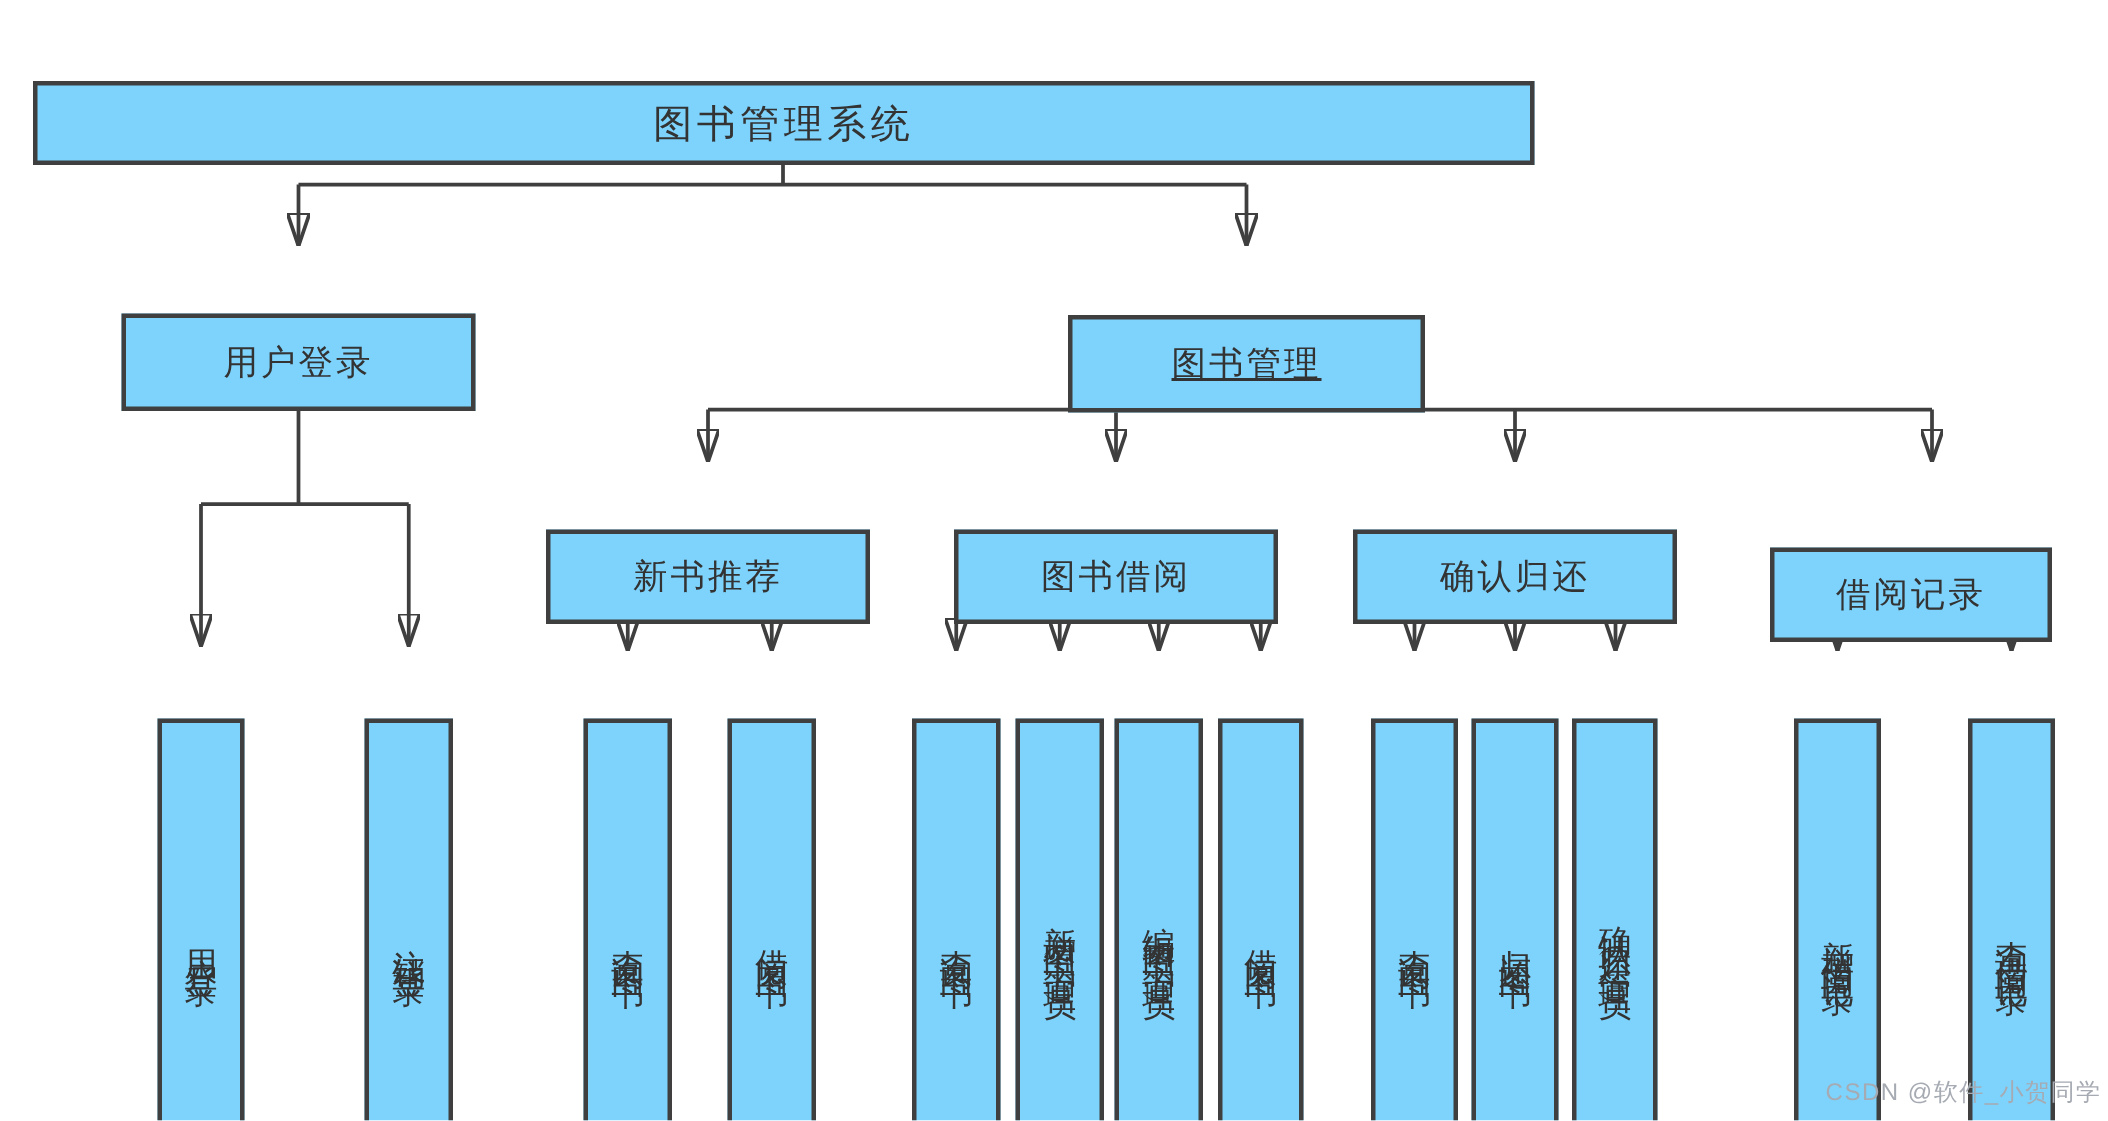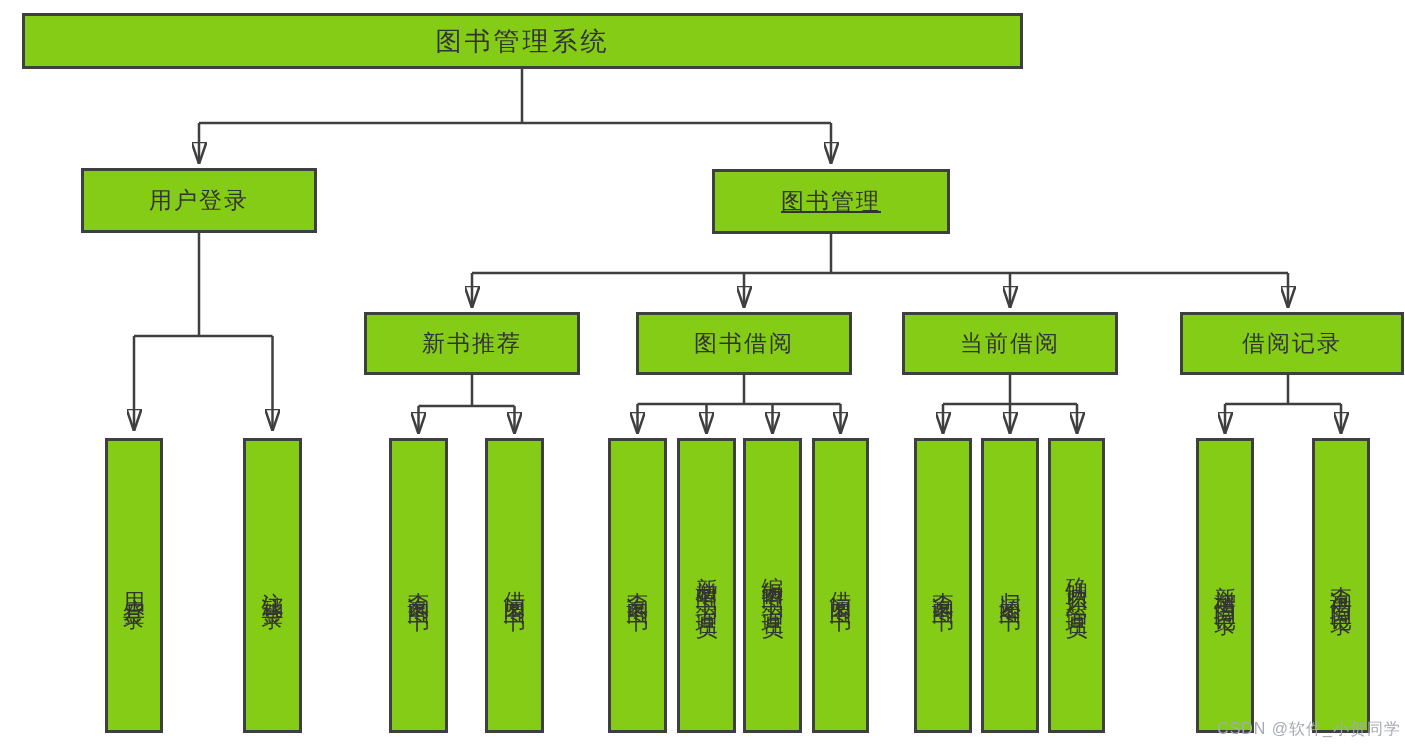--- a/index.html
+++ b/index.html
@@ -4,23 +4,24 @@
 <style>
   html,body{margin:0;padding:0;background:#ffffff;}
   .stage{
     position:relative;width:1405px;height:747px;background:#ffffff;
     font-family:"Liberation Sans",sans-serif;color:#333333;overflow:hidden;
   }
   .wires{position:absolute;left:0;top:0;width:1405px;height:747px;}
   .wires path,.wires line{stroke:#3f3f3f;stroke-width:2.5;fill:none;}
   .arrowhead-fill{fill:#3f3f3f;}
   .node{
-    position:absolute;box-sizing:border-box;background:#84cc16;
+    position:absolute;box-sizing:border-box;background:#7dd3fc;
     border:3px solid #3f3f3f;display:flex;align-items:center;justify-content:center;
     text-align:center;
+    margin-top:41px;
   }
   .root-node{font-size:26px;letter-spacing:3px;}
   .hnode{font-size:23px;letter-spacing:2px;}
   .leaf .v{
     writing-mode:vertical-rl;text-orientation:mixed;
     font-size:22px;letter-spacing:6px;line-height:1;white-space:nowrap;
   }
   .watermark{
     position:absolute;top:717px;right:4px;font-size:16px;line-height:24px;
     color:#a6aab2;letter-spacing:1px;
@@ -74,22 +75,22 @@
     <line x1="1341" y1="404" x2="1341" y2="434" marker-end="url(#arr)"></line>
   </svg>
 
   <div class="node root-node" style="left:22px;top:13px;width:1001px;height:56px;">图书管理系统</div>
 
   <div class="node hnode" style="left:81px;top:168px;width:236px;height:65px;">用户登录</div>
   <div class="node hnode" style="left:712px;top:169px;width:238px;height:65px;text-decoration:underline;">图书管理</div>
 
   <div class="node hnode" style="left:636px;top:312px;width:216px;height:63px;">图书借阅</div>
   <div class="node hnode" style="left:364px;top:312px;width:216px;height:63px;">新书推荐</div>
-  <div class="node hnode" style="left:902px;top:312px;width:216px;height:63px;">当前借阅</div>
-  <div class="node hnode" style="left:1180px;top:312px;width:224px;height:63px;">借阅记录</div>
+  <div class="node hnode" style="left:902px;top:312px;width:216px;height:63px;">确认归还</div>
+  <div class="node hnode" style="left:1180px;top:324px;width:188px;height:63px;">借阅记录</div>
 
   <div class="node leaf" style="left:105px;top:438px;width:58px;height:295px;">
     <span class="v">用户登录</span>
   </div>
   <div class="node leaf" style="left:243px;top:438px;width:59px;height:295px;">
     <span class="v">注销登录</span>
   </div>
 
   <div class="node leaf" style="left:389px;top:438px;width:59px;height:295px;">
     <span class="v">查询图书</span>

